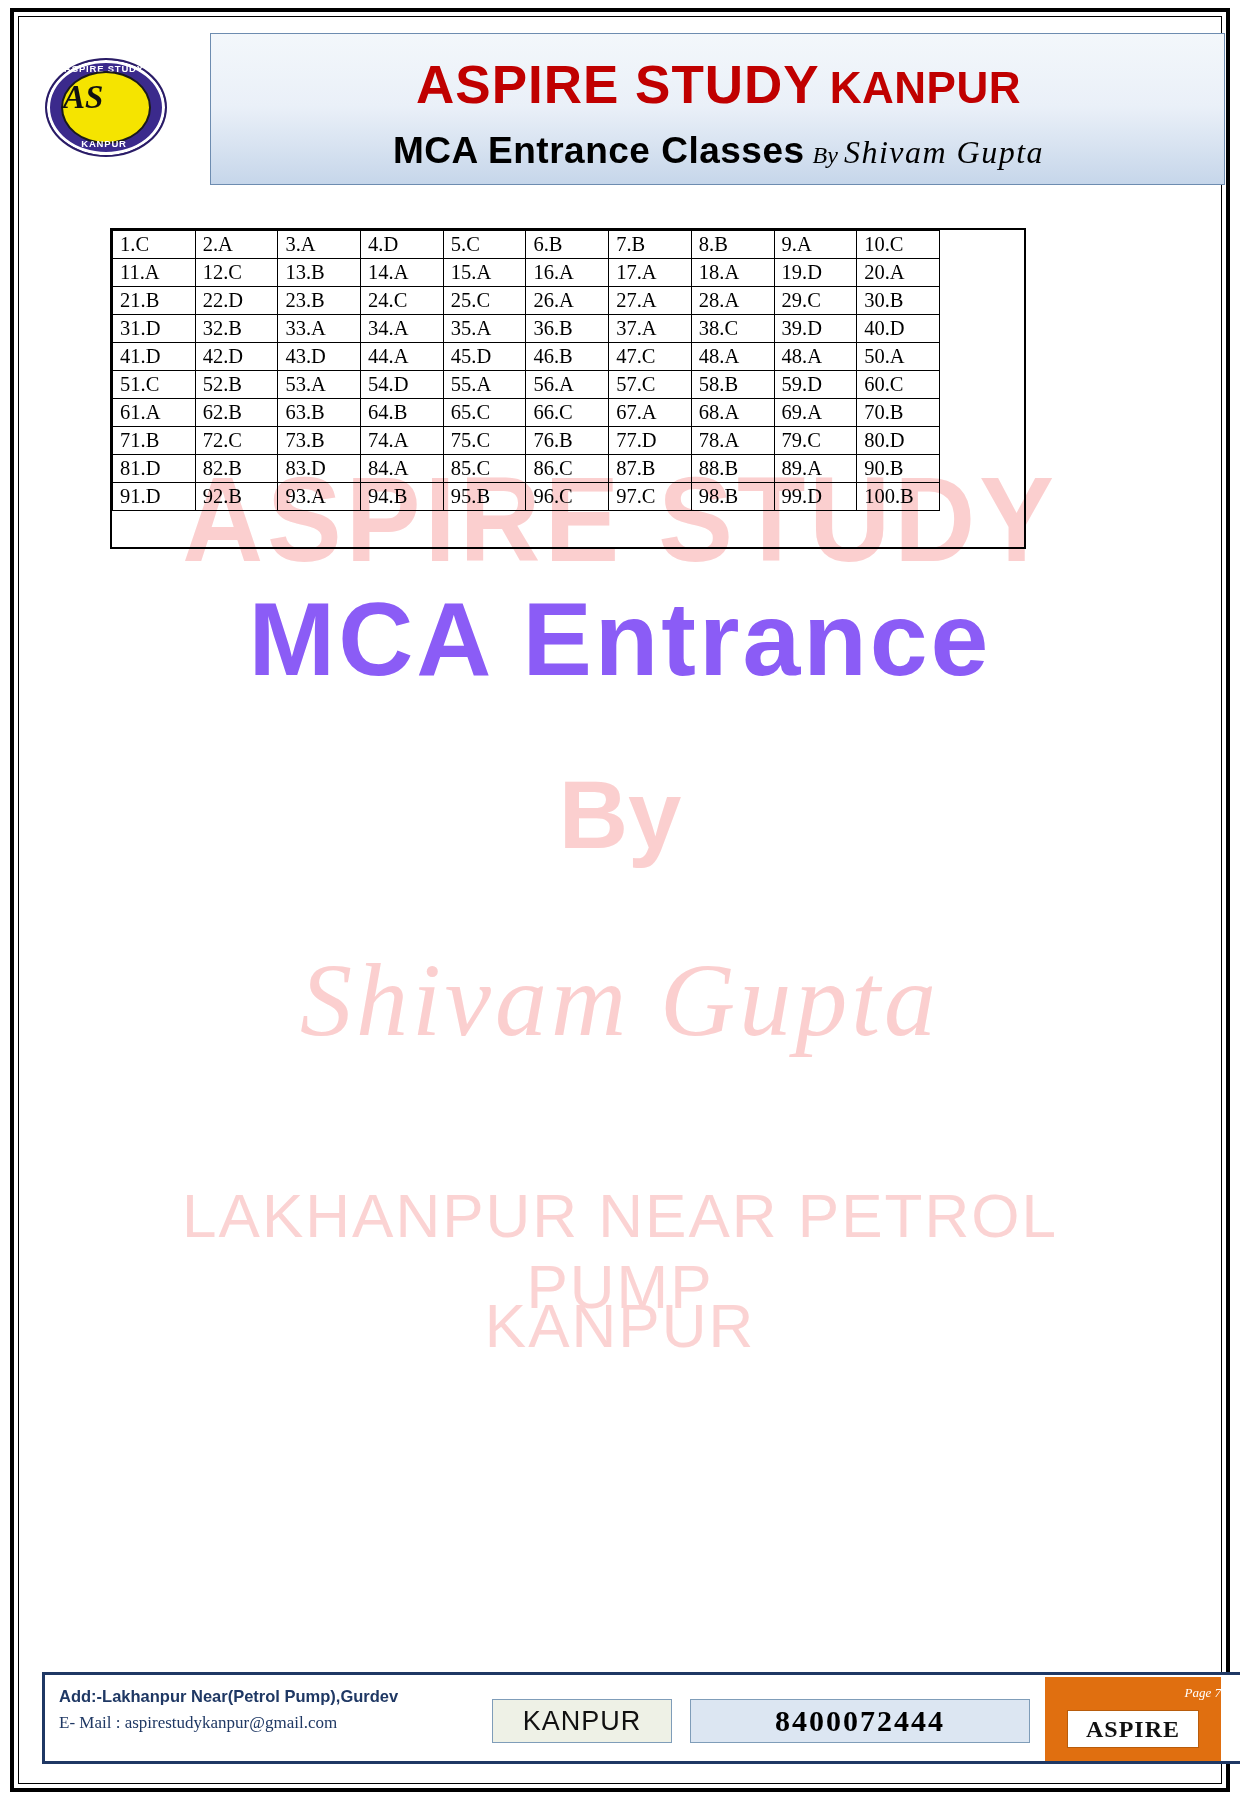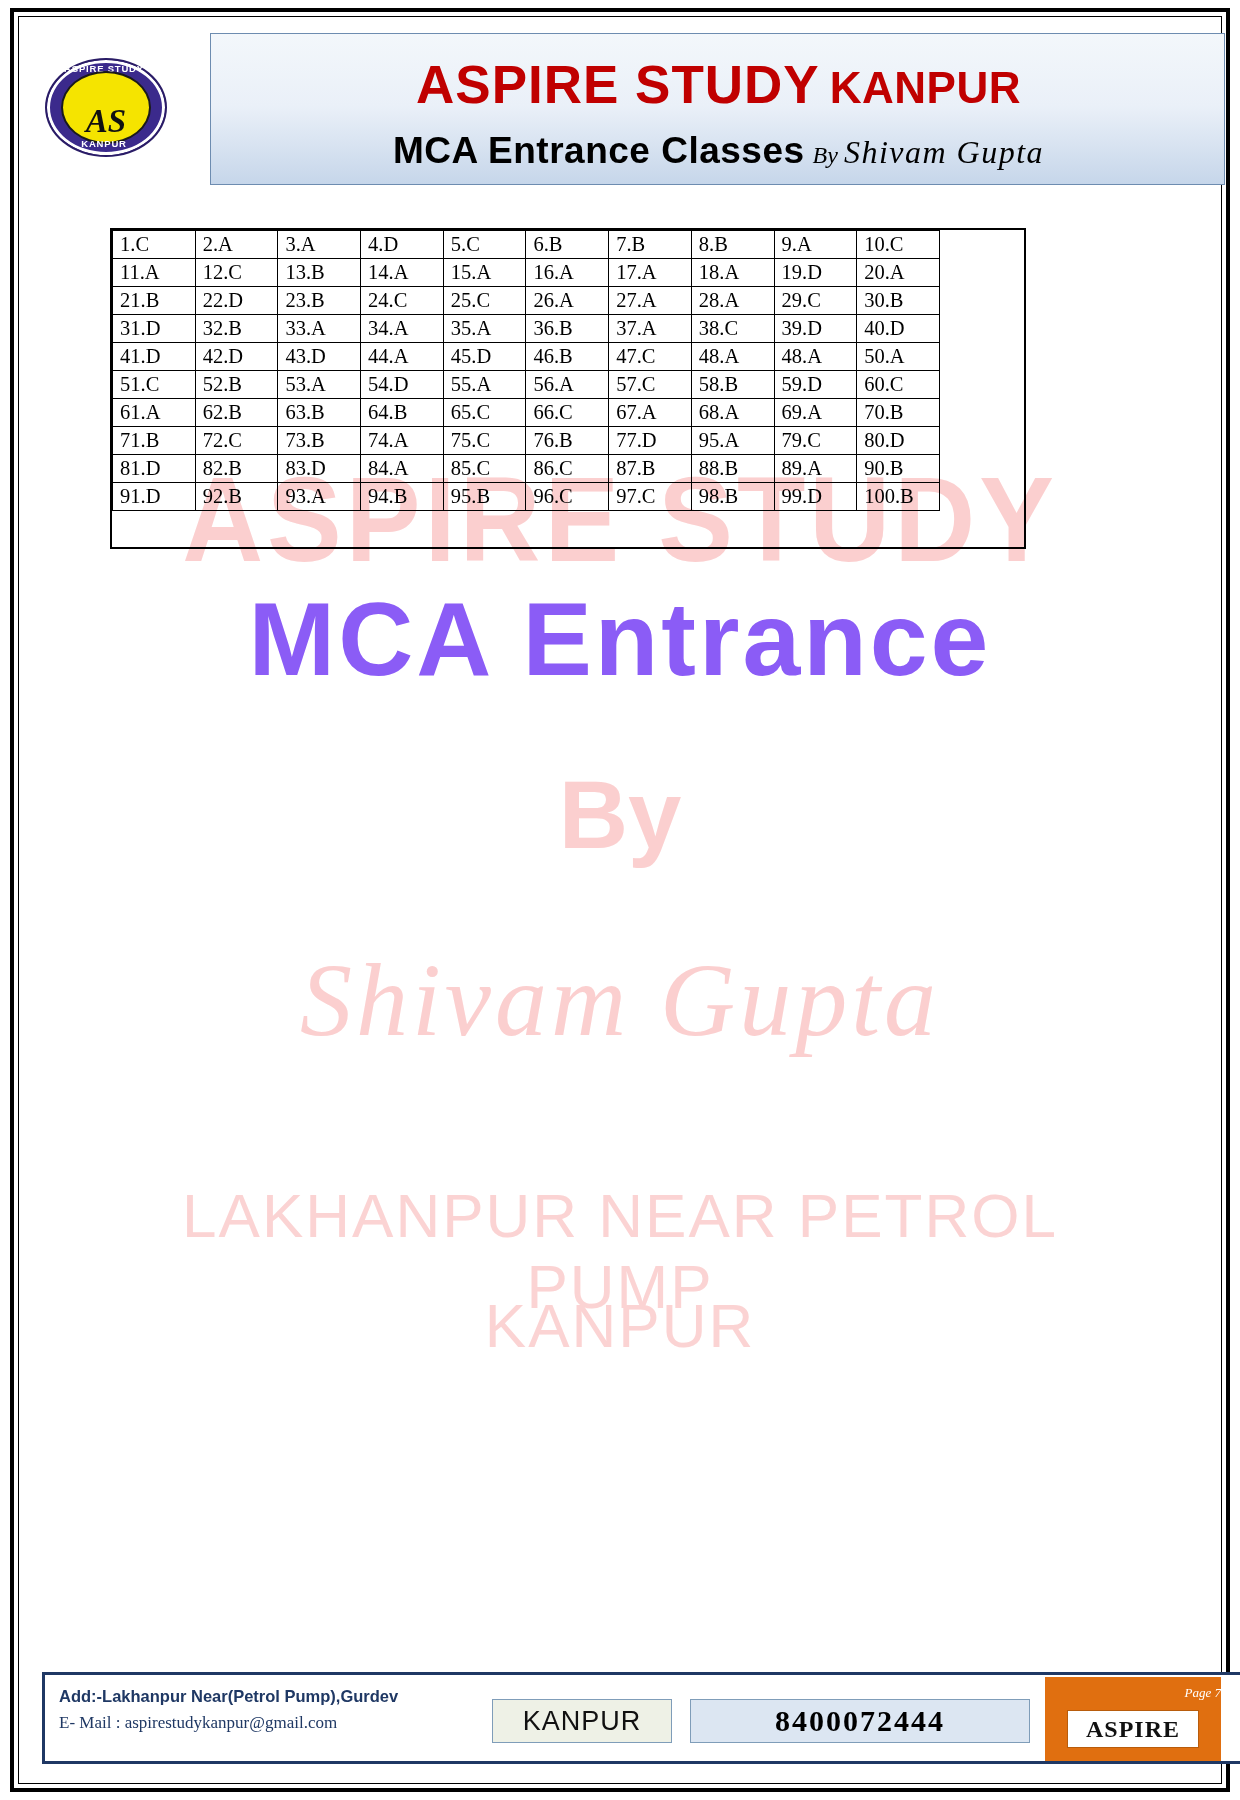--- a/index.html
+++ b/index.html
@@ -64,28 +64,27 @@
     left: 16px; top: 13px;
     width: 86px; height: 69px;
     border-radius: 50%;
     background: #f5e400;
     border: 2px solid #1a1a1a;
   }
   .logo-as {
     position: absolute;
     left: 0; top: 8px;
     width: 86px;
-    text-align: center;
+    text-align: left;
     font-family: "Liberation Serif", serif;
     font-weight: bold;
     font-style: italic;
     font-size: 33px;
     color: #111111;
     line-height: 1;
-    margin-top: 24px;
   }
   .logo-top-text {
     position: absolute;
     left: 0; top: 5px;
     width: 118px;
     text-align: center;
     color: #ffffff;
     font-family: "Liberation Sans", sans-serif;
     font-size: 9.5px;
     font-weight: bold;
@@ -483,21 +482,21 @@
           <td>70.B</td>
         </tr>
         <tr>
           <td>71.B</td>
           <td>72.C</td>
           <td>73.B</td>
           <td>74.A</td>
           <td>75.C</td>
           <td>76.B</td>
           <td>77.D</td>
-          <td>95.A</td>
+          <td>78.A</td>
           <td>79.C</td>
           <td>80.D</td>
         </tr>
         <tr>
           <td>81.D</td>
           <td>82.B</td>
           <td>83.D</td>
           <td>84.A</td>
           <td>85.C</td>
           <td>86.C</td>

